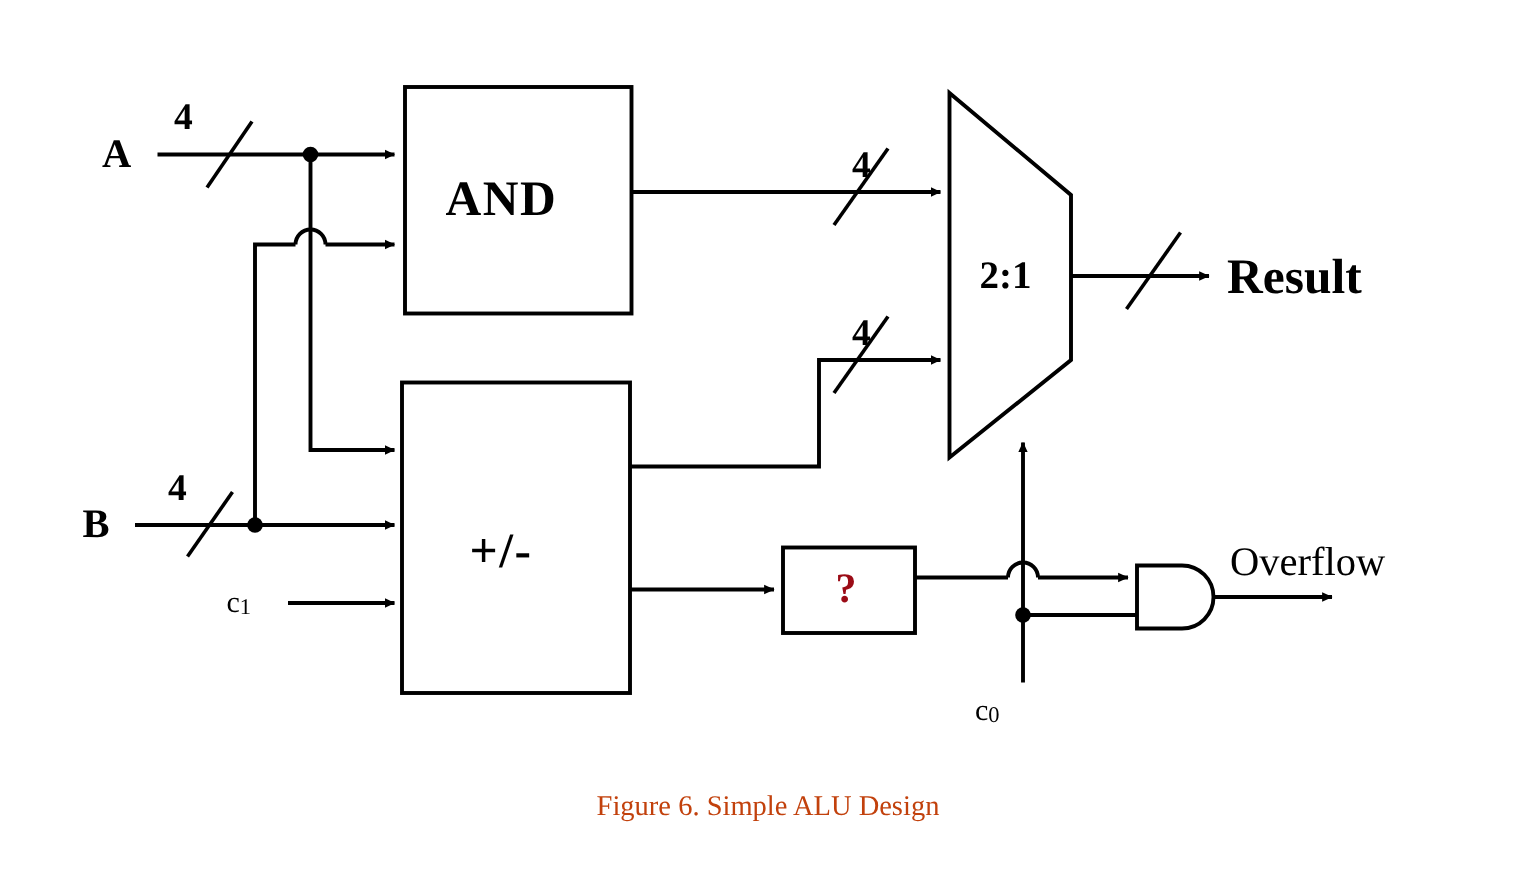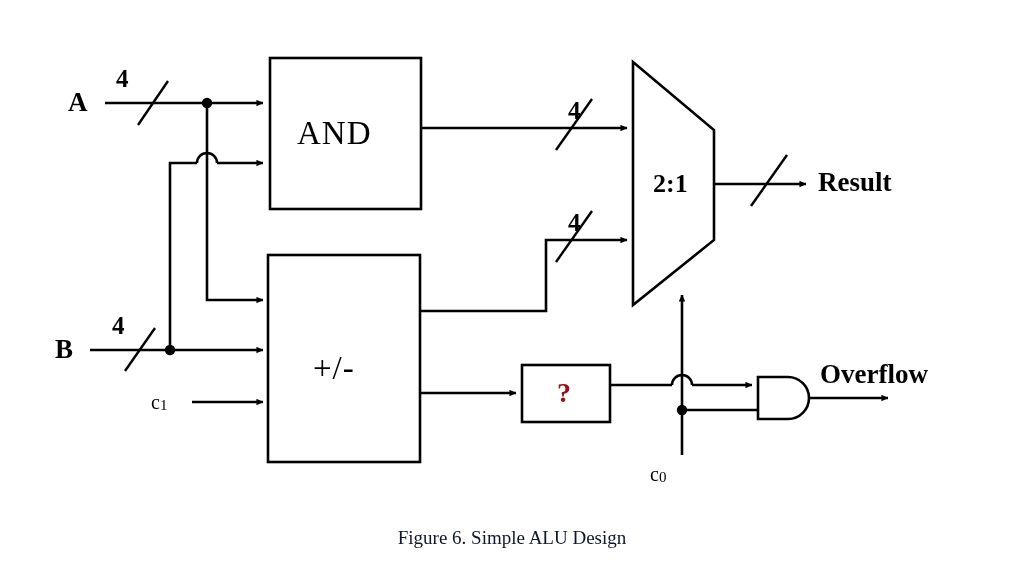--- a/index.html
+++ b/index.html
@@ -34,21 +34,21 @@
     font-size: 27px;
     font-weight: bold;
     letter-spacing: 0.5px;
   }
   .width-num {
     font-size: 25px;
     font-weight: bold;
   }
   .block-text {
     font-size: 33px;
-    font-weight: normal;
+    font-weight: bold;
     letter-spacing: 1px;
   }
   .mux-text {
     font-size: 26px;
     font-weight: bold;
   }
   .qmark-text {
     font-size: 28px;
     font-weight: bold;
     color: #9b0b16;
@@ -57,35 +57,35 @@
     font-size: 20px;
     text-align: center;
   }
   .carry-label .sub {
     font-size: 15px;
     vertical-align: baseline;
     position: relative;
     top: 1px;
   }
   .out-label {
-    font-size: 27px;
+    font-size: 33px;
     font-weight: bold;
   }
   .out-label-plain {
     font-size: 27px;
     font-weight: normal;
   }
   .caption {
     position: absolute;
     left: 0;
     top: 527px;
     width: 1024px;
     text-align: center;
     font-size: 19px;
-    color: #0f172a;
+    color: #c2410c;
   }
 </style>
 </head>
 <body>
 
 <div id="stage">
 
   <svg id="diagram-svg" viewBox="0 0 1024 581">
     <defs>
       <marker id="arrow" viewBox="0 0 10 10" refX="9.4" refY="5" markerWidth="7" markerHeight="7" orient="auto-start-reverse" markerUnits="userSpaceOnUse">
@@ -194,19 +194,19 @@
   <div class="lbl mux-text" style="left:653px; top:171px;">2:1</div>
 
   <div class="lbl qmark-text" style="left:557px; top:379px;">?</div>
 
   <div class="lbl width-num" style="left:568px; top:98px;">4</div>
 
   <div class="lbl width-num" style="left:568px; top:210px;">4</div>
 
   <div class="lbl out-label" style="left:818px; top:169px;">Result</div>
 
-  <div class="lbl out-label-plain" style="left:820px; top:361px;font-weight:bold;">Overflow</div>
+  <div class="lbl out-label-plain" style="left:820px; top:361px;">Overflow</div>
 
   <div class="lbl carry-label" style="left:650px; top:464px;"><span>c</span><span class="sub">0</span></div>
 
   <div class="caption">Figure 6. Simple ALU Design</div>
 
 </div>
 
 </body></html>

